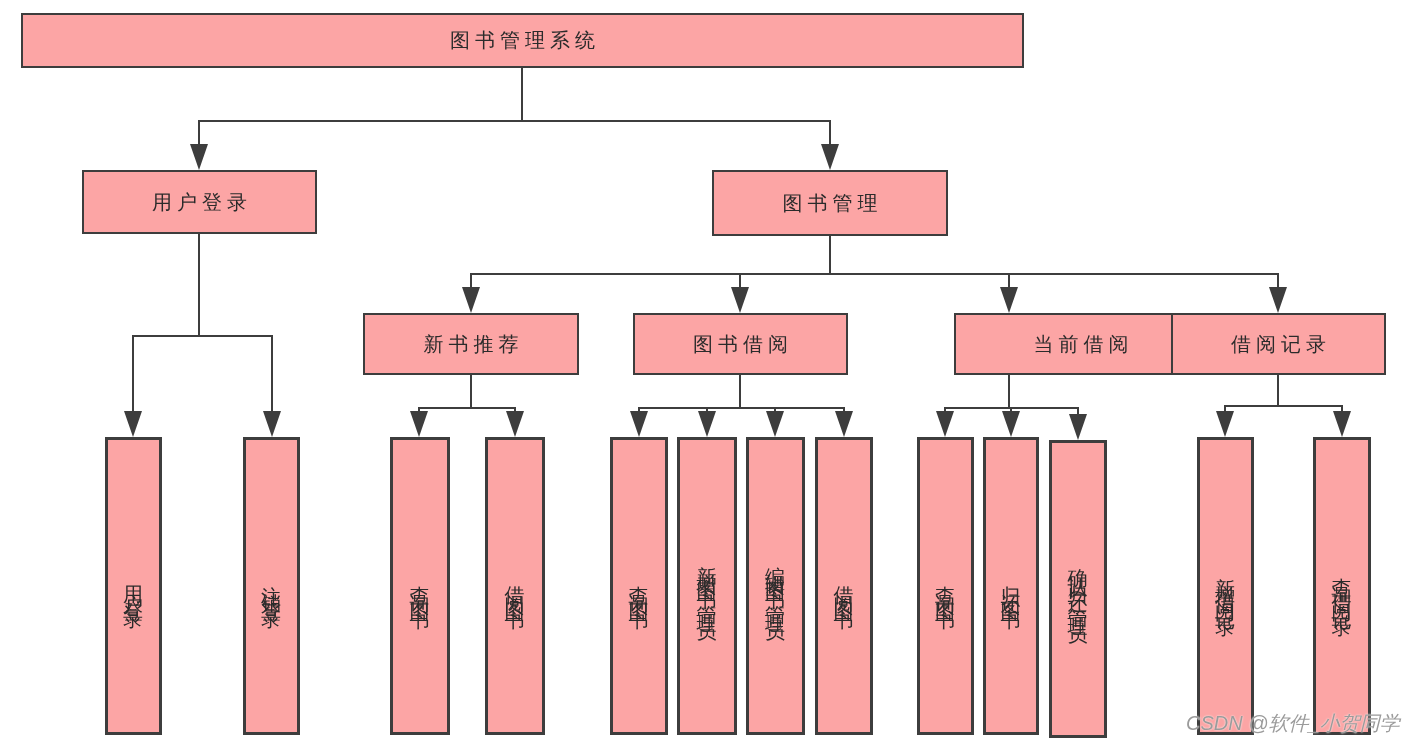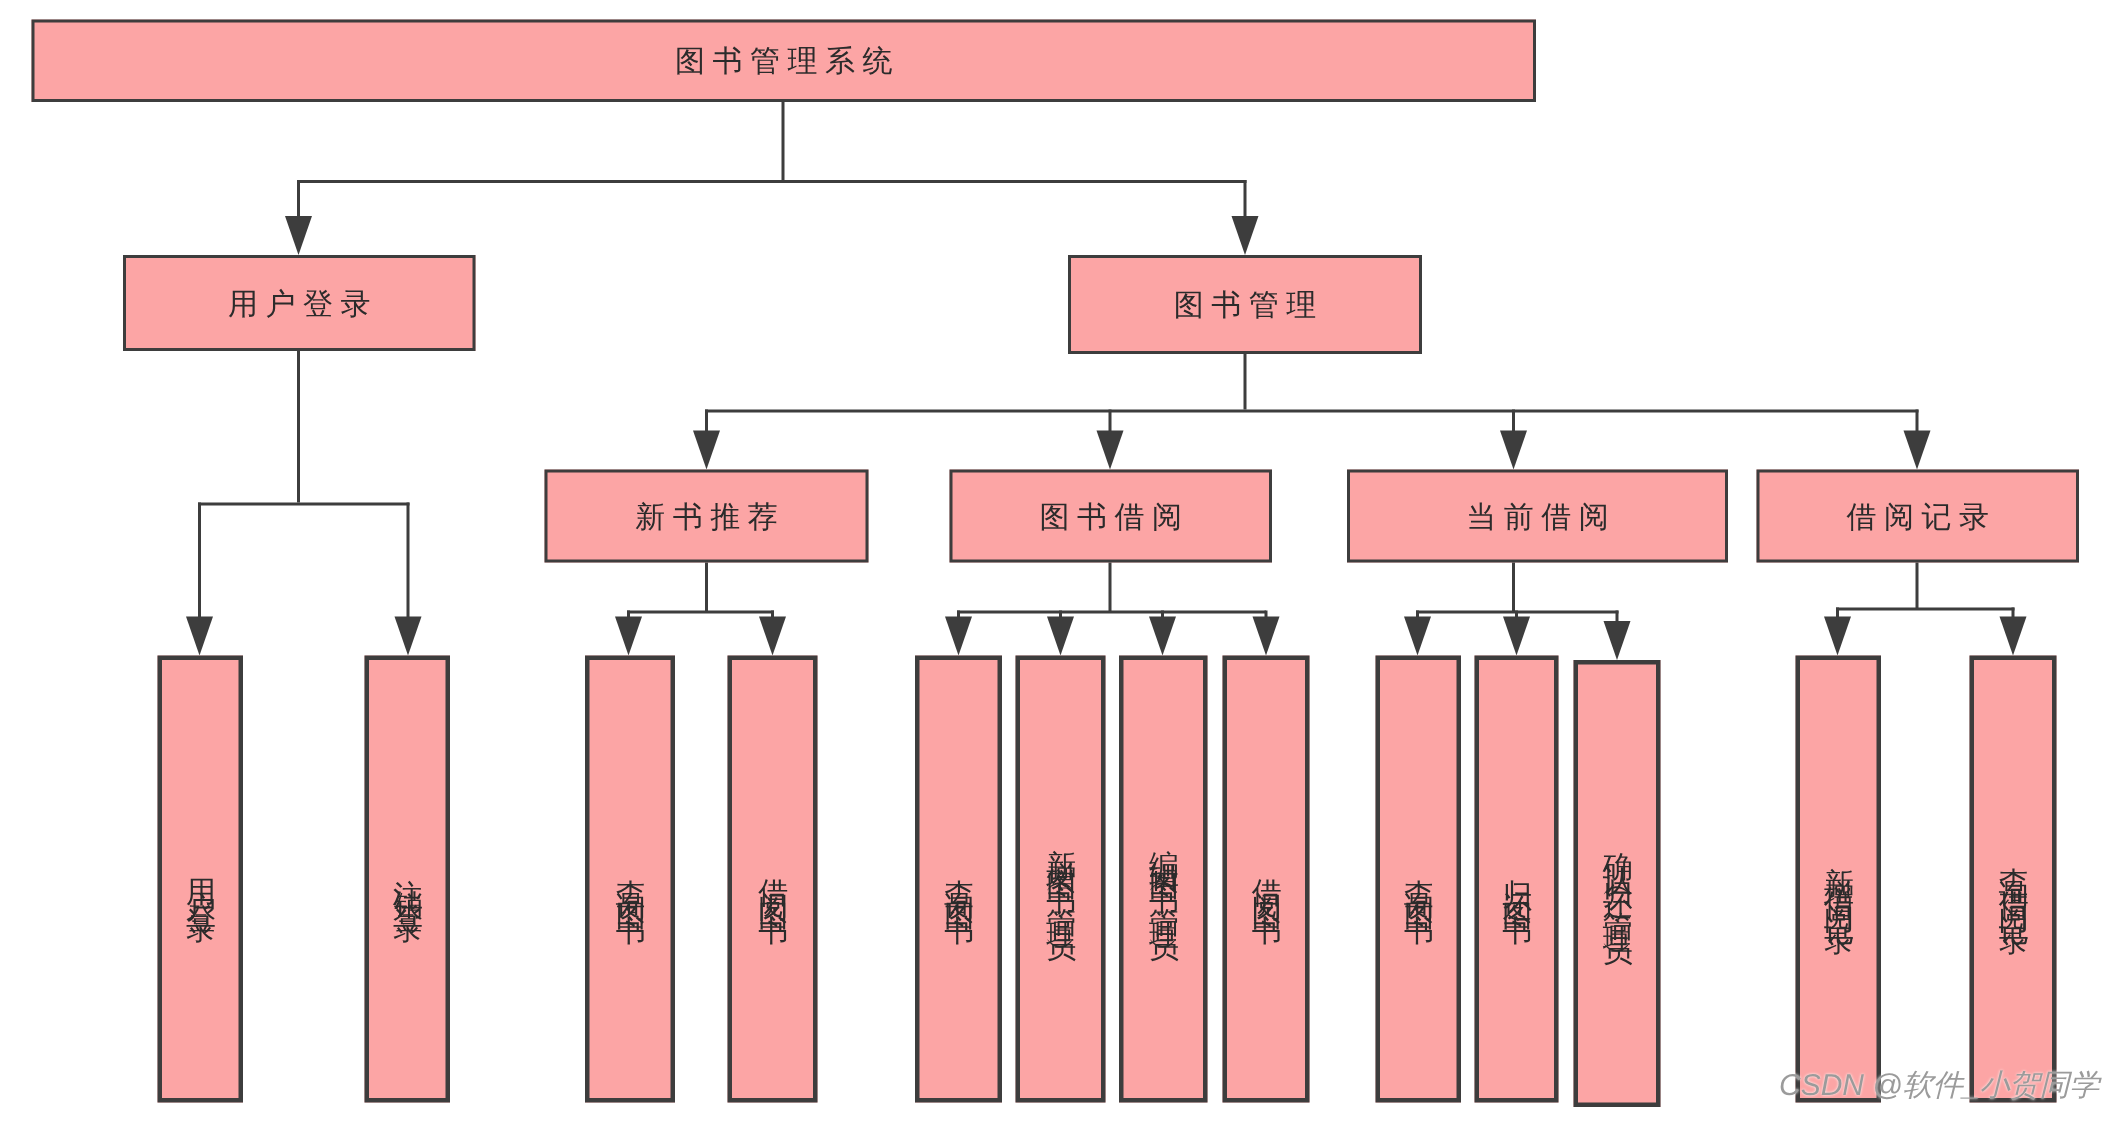--- a/index.html
+++ b/index.html
@@ -100,21 +100,21 @@
   <div class="arrow" style="left:1000px; top:287px;"></div>
   <div class="line" style="left:1277px; top:273px; width:2px; height:34px;"></div>
   <div class="arrow" style="left:1269px; top:287px;"></div>
 
   <div class="box h" style="left:633px; top:313px; width:215px; height:62px;">
     <span>图书借阅</span>
   </div>
   <div class="box h" style="left:363px; top:313px; width:216px; height:62px;">
     <span>新书推荐</span>
   </div>
-  <div class="box h" style="left:898px; top:313px; width:254px; height:62px;">
+  <div class="box h" style="left:954px; top:313px; width:254px; height:62px;">
     <span>当前借阅</span>
   </div>
   <div class="box h" style="left:1171px; top:313px; width:215px; height:62px;">
     <span>借阅记录</span>
   </div>
 
   <div class="line" style="left:470px; top:375px; width:2px; height:33px;"></div>
   <div class="line" style="left:418px; top:407px; width:98px; height:2px;"></div>
   <div class="line" style="left:418px; top:407px; width:2px; height:26px;"></div>
   <div class="arrow" style="left:410px; top:411px;"></div>

